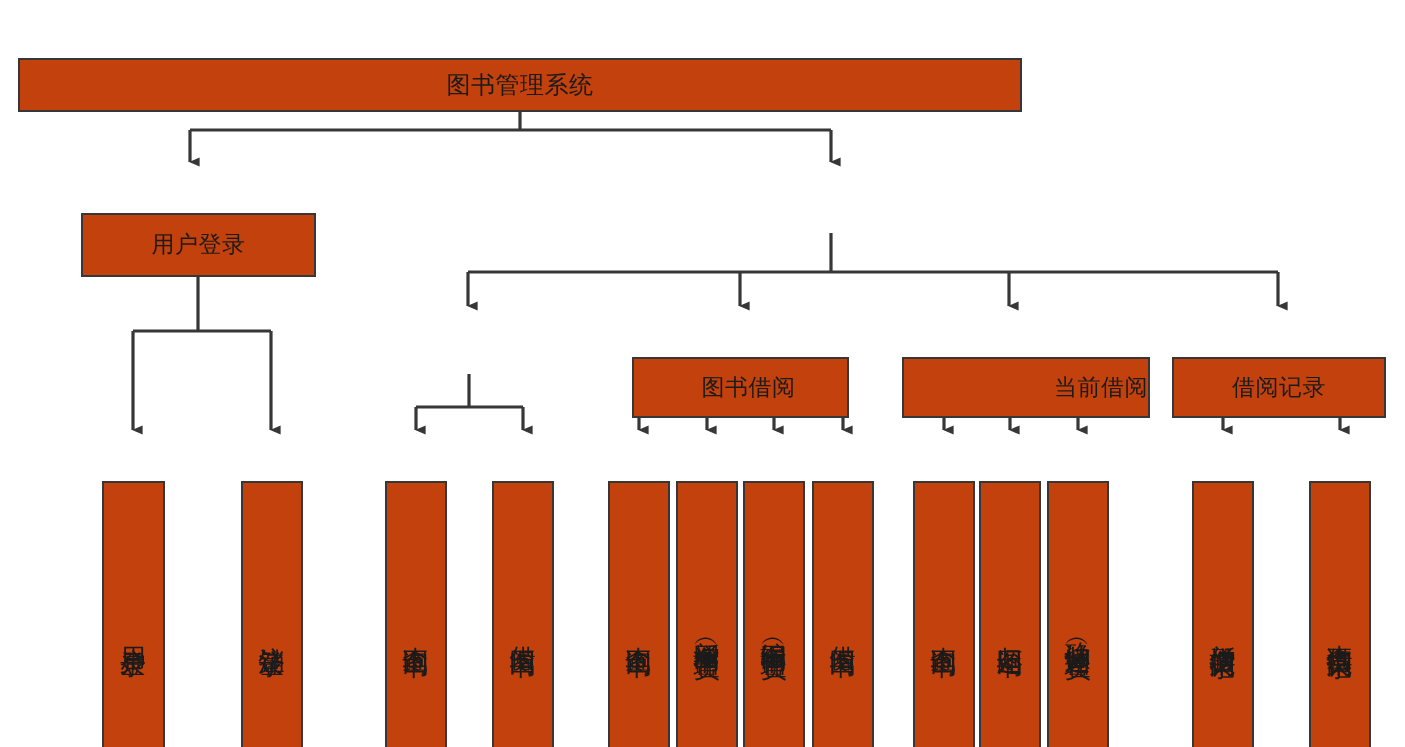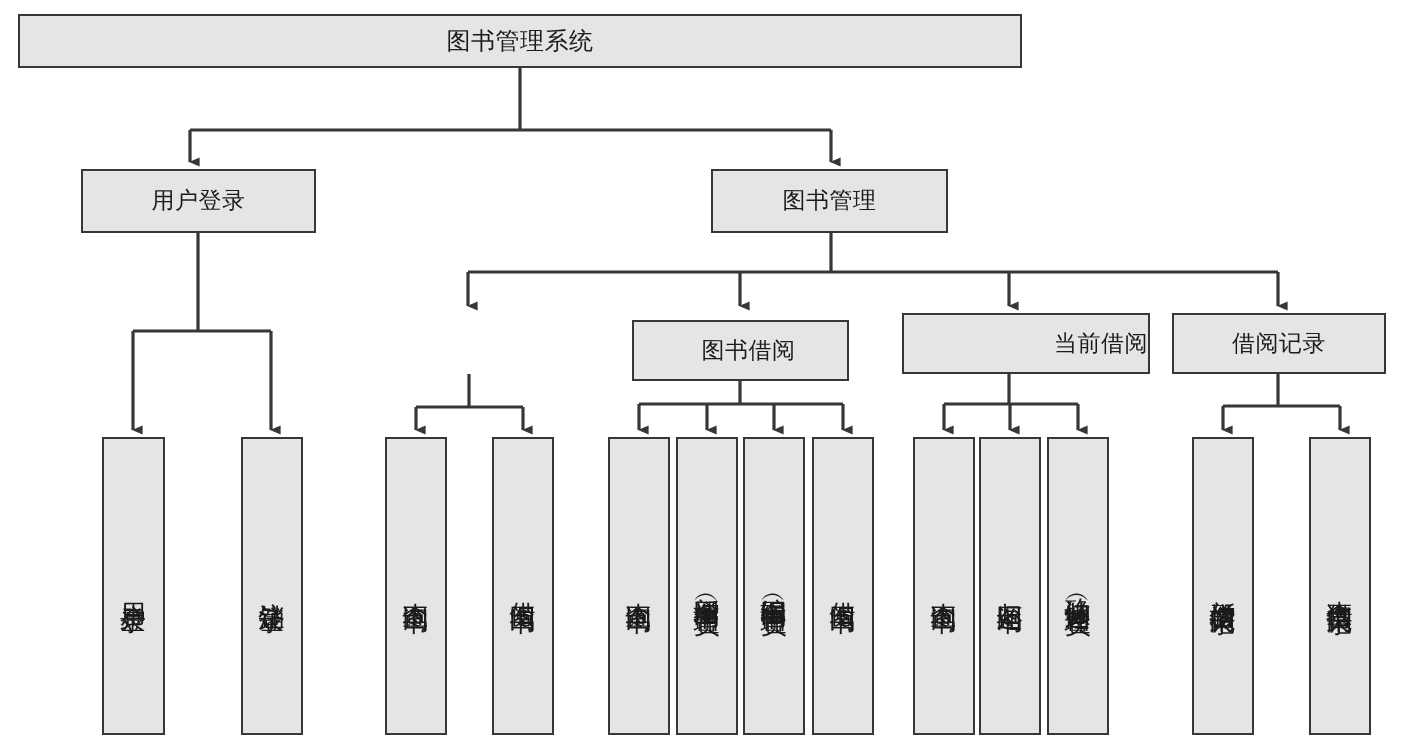--- a/index.html
+++ b/index.html
@@ -21,26 +21,27 @@
     position: absolute;
     left: 0;
     top: 0;
     width: 1405px;
     height: 747px;
     pointer-events: none;
   }
   .node {
     position: absolute;
     box-sizing: border-box;
-    background: #e5e5e5;
+    background: #c2410c;
     border: 2px solid #373737;
     display: flex;
     align-items: center;
     justify-content: center;
     color: #1b1b1b;
+    margin-top: 44px;
   }
   .node .label {
     display: block;
     text-align: center;
     line-height: 1.12;
     white-space: nowrap;
   }
   
   .node.horiz .label {
     font-size: 23px;
@@ -133,25 +134,22 @@
     </g>
   </svg>
 
   <div class="node horiz root" style="left:18px; top:14px; width:1004px; height:54px;">
     <span class="label">图书管理系统</span>
   </div>
 
   <div class="node horiz" style="left:81px; top:169px; width:235px; height:64px;">
     <span class="label">用户登录</span>
   </div>
-  <div class="node horiz" style="left:711px; top:169px; width:237px; height:64px;">
-    <span class="label">图书管理</span>
-  </div>
-
-  <div class="node horiz" style="left:632px; top:320px; width:217px; height:61px;padding-left:16px;">
+
+  <div class="node horiz" style="left:632px; top:313px; width:217px; height:61px;padding-left:16px;">
     <span class="label">图书借阅</span>
   </div>
   <div class="node horiz" style="left:902px; top:313px; width:248px; height:61px;justify-content:flex-end;">
     <span class="label">当前借阅</span>
   </div>
   <div class="node horiz" style="left:1172px; top:313px; width:214px; height:61px;justify-content:center;">
     <span class="label">借阅记录</span>
   </div>
 
   <div class="node vert" style="left:102px; top:437px; width:63px; height:298px;">

